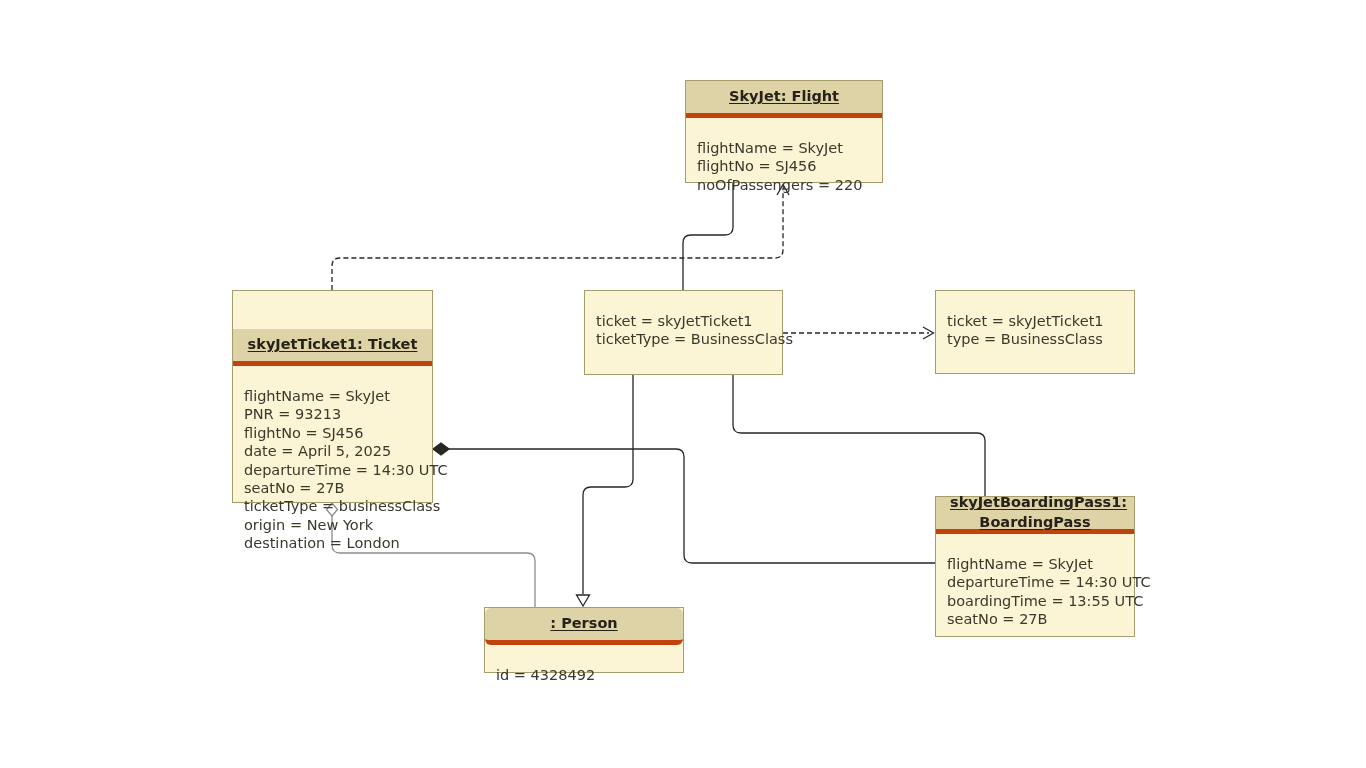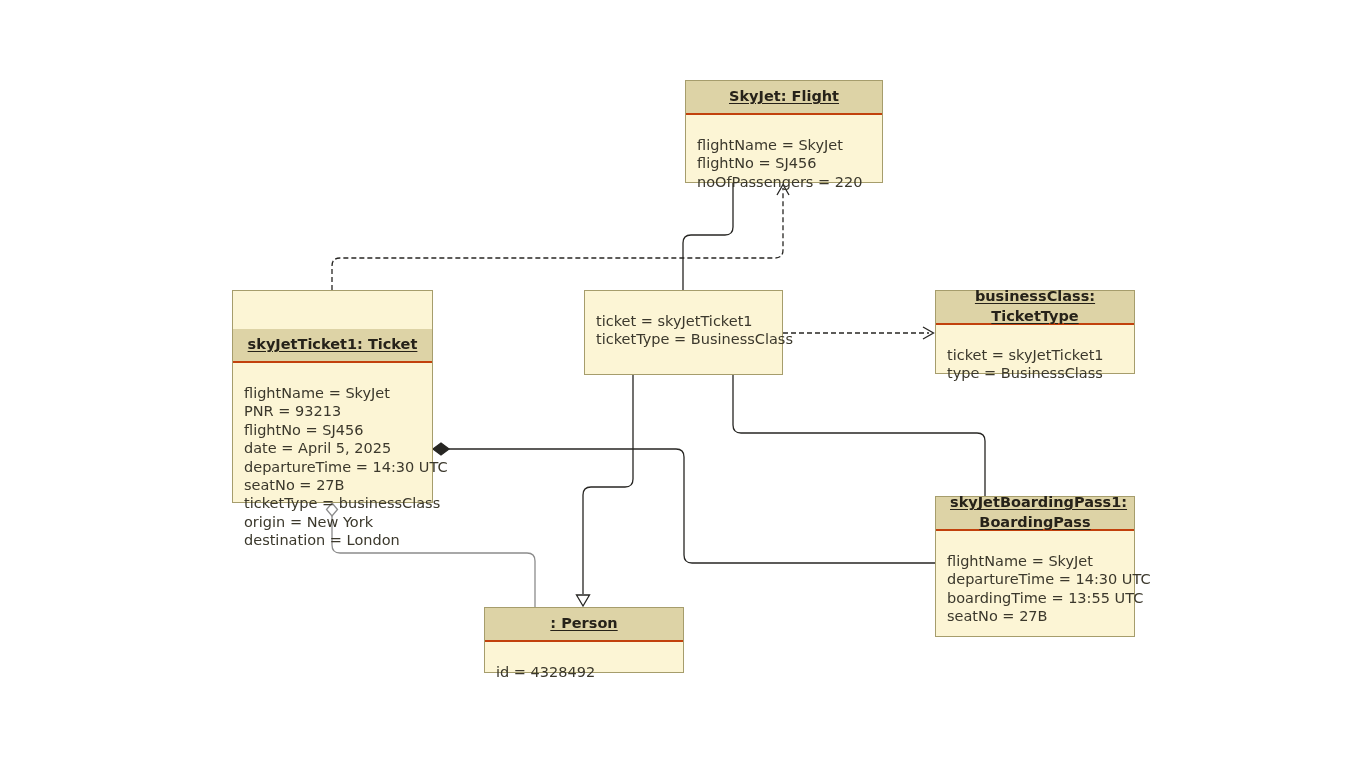--- a/index.html
+++ b/index.html
@@ -24,21 +24,21 @@
   }
   .uml-box {
     position: absolute;
     box-sizing: border-box;
     background: #fcf5d5;
     border: 1px solid #a69d6c;
   }
   .uml-header {
     box-sizing: border-box;
     background: #ddd3a6;
-    border-bottom: 2px solid #c2410c;
+    border-bottom: 5px solid #c2410c;
     display: flex;
     align-items: center;
     justify-content: center;
     text-align: center;
     padding: 16px 6px;
   }
   .uml-title {
     font-weight: bold;
     font-size: 14.5px;
     color: #262219;
@@ -133,43 +133,40 @@
   </div>
 
   <div class="uml-box" style="left:584px; top:290px; width:199px; height:85px;">
     <div class="uml-body">
       <div class="attr">ticket = skyJetTicket1</div>
       <div class="attr">ticketType = BusinessClass</div>
     </div>
   </div>
 
   <div class="uml-box" style="left:935px; top:290px; width:200px; height:84px;">
-    <div class="uml-header" style="height:28px;">
-      <span class="uml-title">businessClass: TicketType</span>
-    </div>
     <div class="uml-body">
       <div class="attr">ticket = skyJetTicket1</div>
       <div class="attr">type = BusinessClass</div>
     </div>
   </div>
 
   <div class="uml-box" style="left:935px; top:496px; width:200px; height:141px;">
     <div class="uml-header" style="height:33px;">
       <span class="uml-title" style="max-width:170px;">skyJetBoardingPass1: BoardingPass</span>
     </div>
     <div class="uml-body">
       <div class="attr">flightName = SkyJet</div>
       <div class="attr">departureTime = 14:30 UTC</div>
       <div class="attr">boardingTime = 13:55 UTC</div>
       <div class="attr">seatNo = 27B</div>
     </div>
   </div>
 
   <div class="uml-box" style="left:484px; top:607px; width:200px; height:66px;">
-    <div class="uml-header" style="height:22px;">
+    <div class="uml-header" style="height:22px;border-radius:6px;">
       <span class="uml-title">: Person</span>
     </div>
     <div class="uml-body">
       <div class="attr">id = 4328492</div>
     </div>
   </div>
 
 </div>
 
 </body></html>

